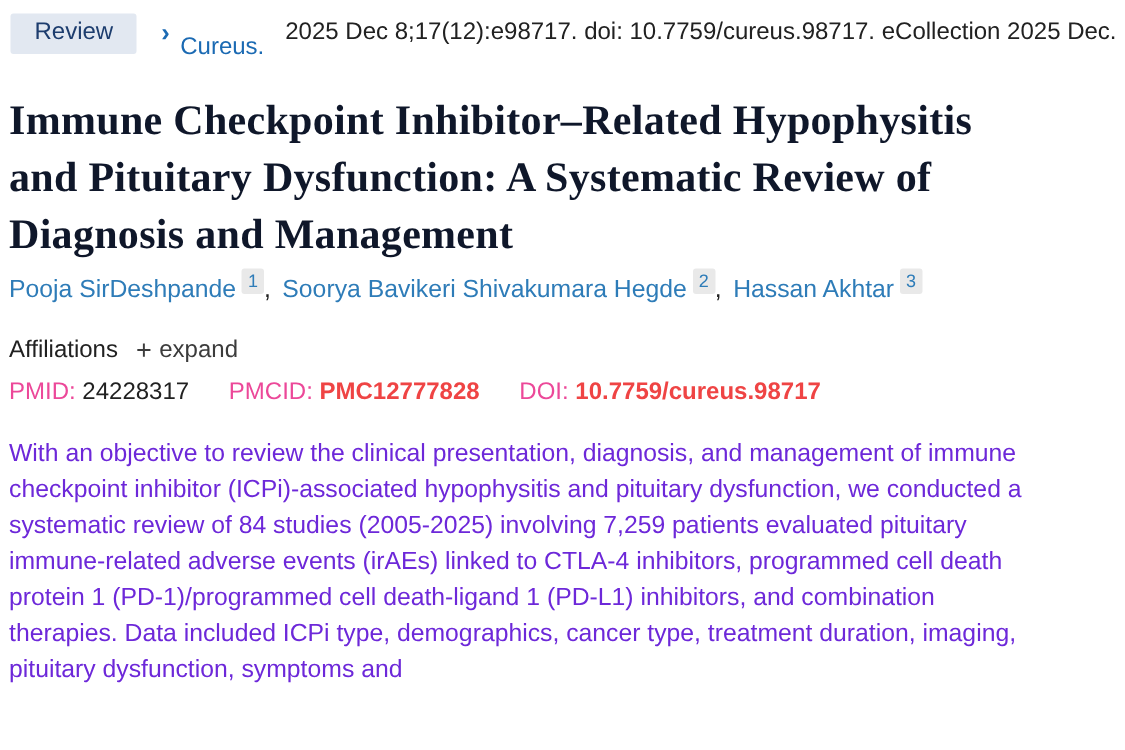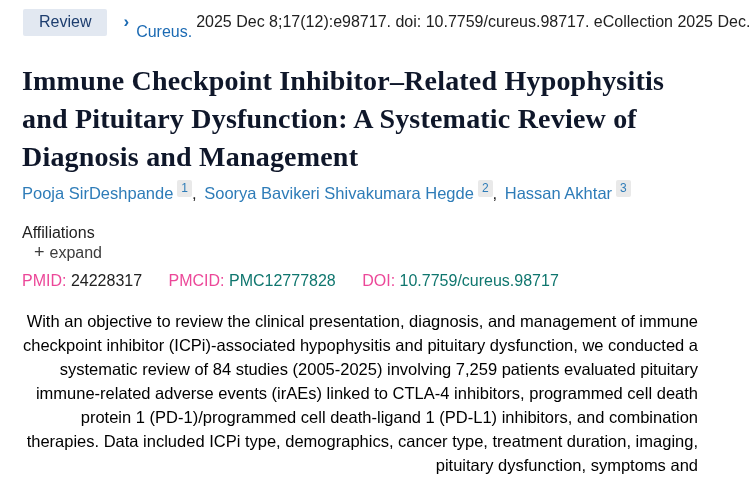--- a/index.html
+++ b/index.html
@@ -9,21 +9,21 @@
     background: #ffffff;
     width: 750px;
     height: 500px;
     overflow: hidden;
     font-family: "Liberation Sans", "DejaVu Sans", sans-serif;
     color: #212121;
   }
   .page {
     width: 708px;
     height: 500px;
-    padding: 3px 10px 0 22px;
+    padding: 3px 10px 0 6px;
   }
 
   
   .top-bar {
     display: flex;
     align-items: center;
     font-size: 16px;
     white-space: nowrap;
   }
   .pub-type-badge {
@@ -43,21 +43,21 @@
     margin: 0 7px 0 16px;
   }
   .journal-link {
     color: #1b6ab3;
     text-decoration: none;
     cursor: pointer;
     margin-top: 20px;
   }
   .citation-rest {
     color: #212121;
-    margin-left: 4px;
+    margin-left: 14px;
   }
 
   
   .article-title {
     font-family: "Liberation Serif", "DejaVu Serif", serif;
     font-weight: bold;
     font-size: 28px;
     line-height: 38px;
     color: #0f172a;
     margin: 21px 0 0 0;
@@ -87,22 +87,22 @@
     top: -7px;
     margin-left: 4px;
   }
   .author-sep { color: #212121; margin-right: 3px; }
 
   
   .affiliations-row {
     margin-top: 20px;
     font-size: 16px;
     display: flex;
+    align-items: center;
     color: #212121;
-    flex-direction: column;
   }
   .expand-btn {
     background: none;
     border: none;
     font-family: inherit;
     font-size: 16px;
     color: #3c3c3c;
     display: inline-flex;
     align-items: center;
     margin-left: 12px;
@@ -119,40 +119,40 @@
   
   .identifiers {
     margin-top: 9px;
     font-size: 16px;
     color: #212121;
   }
   .id-group { margin-right: 22px; }
   .id-label { color: #ec4899; }
   .id-value-plain { color: #212121; }
   .id-link {
-    color: #0f766e;
+    color: #ef4444;
     text-decoration: none;
     cursor: pointer;
+    font-weight: bold;
   }
 
   
   .abstract-heading {
     font-family: "Liberation Serif", "DejaVu Serif", serif;
     font-weight: bold;
     font-size: 24px;
     color: #1f2328;
     margin: 39px 0 0 0;
   }
   .abstract-text {
     margin: 19px 0 0 0;
     font-size: 16.5px;
     line-height: 24px;
-    color: #000000;
+    color: #6d28d9;
     max-width: 736px;
-    text-align: right;
   }
 </style>
 </head>
 <body>
 
 <div class="page">
 
   <div class="top-bar">
     <span class="pub-type-badge">Review</span>
     <span class="chevron">›</span>

